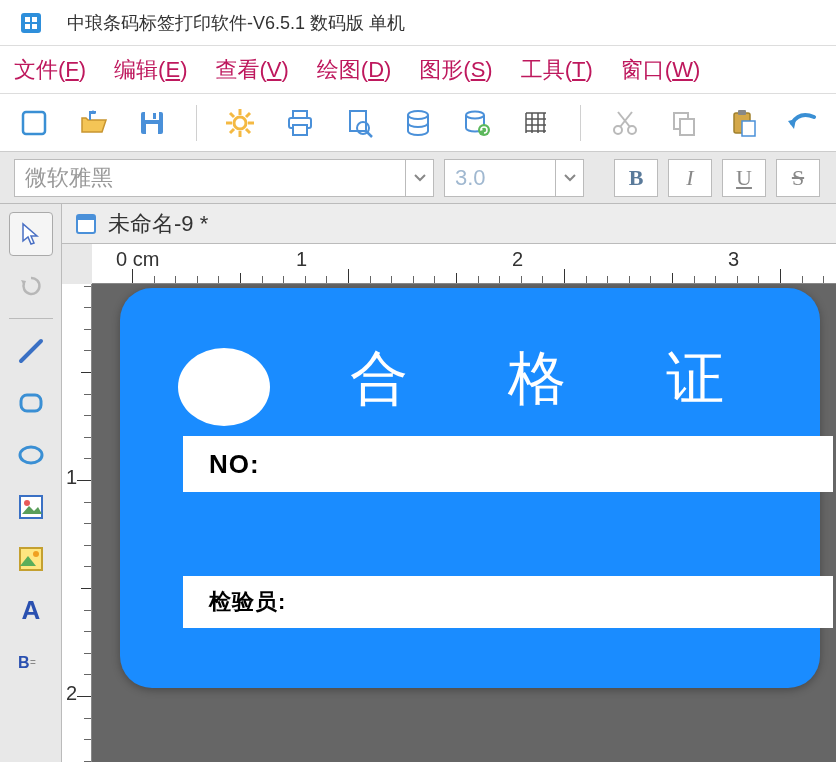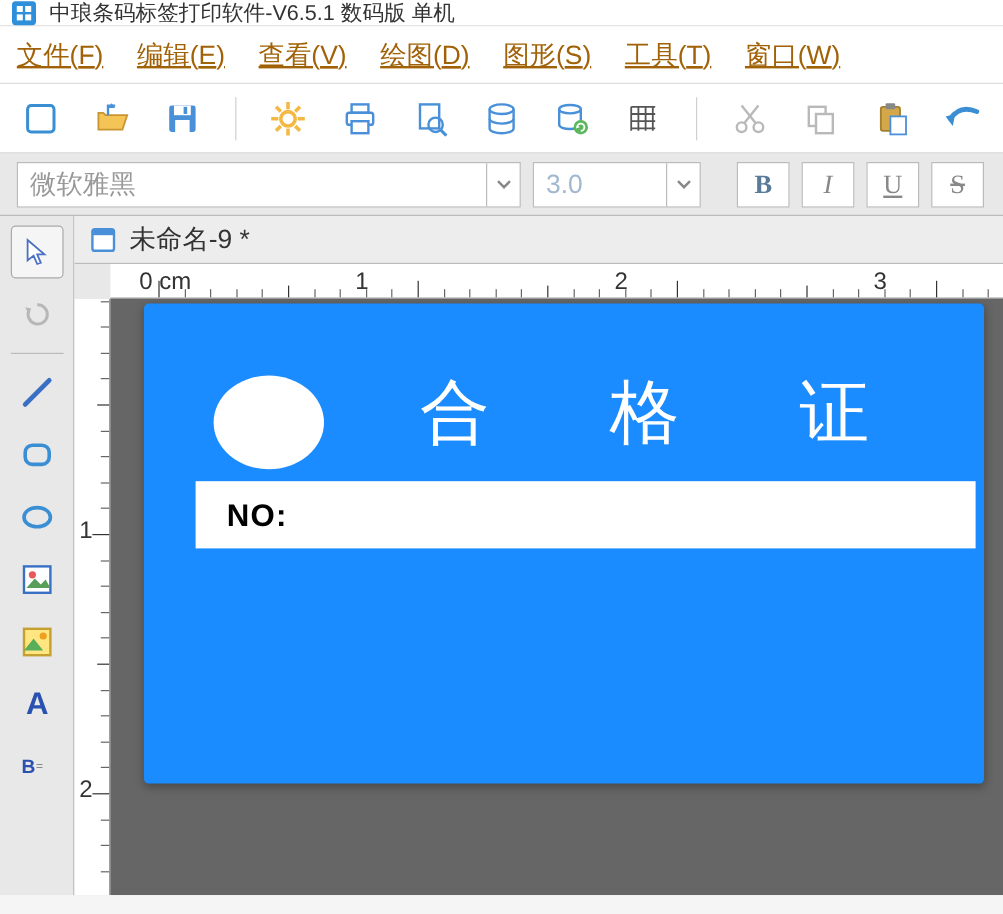--- a/index.html
+++ b/index.html
@@ -1,23 +1,23 @@
 <!DOCTYPE html>
 <html><head>
   <meta charset="utf-8">
   <style>
     * { margin: 0; padding: 0; box-sizing: border-box; font-family: "Microsoft YaHei", sans-serif; }
     body { background: #f5f5f5; width: 836px; height: 762px; overflow: hidden; user-select: none; }
     
-    .title-bar { background: #fff; height: 22px; display: flex; align-items: center; padding: 0 8px; gap: 9px; border-bottom: 1px solid #ddd; }
+    .title-bar { background: #fff; height: 46px; display: flex; align-items: center; padding: 0 19px; gap: 24px; border-bottom: 1px solid #ddd; }
     .app-icon { width: 24px; height: 24px; display: flex; align-items: center; justify-content: center; }
     .title-text { font-size: 18px; color: #333; }
     
     .menu-bar { background: #fff; height: 48px; display: flex; align-items: center; padding: 0 14px; gap: 28px; border-bottom: 1px solid #ddd; font-size: 22px; }
-    .menu-item { cursor: pointer; color: #a16207; text-decoration: underline; }
+    .menu-item { cursor: pointer; color: #be185d; }
     .menu-item u { text-decoration: underline; }
     
     .toolbar1 { background: #fff; height: 58px; display: flex; align-items: center; padding: 0 16px; gap: 24px; border-bottom: 1px solid #ccc; }
     .toolbar-btn { width: 36px; height: 36px; display: flex; align-items: center; justify-content: center; cursor: pointer; }
     .toolbar-sep { width: 1px; height: 36px; background: #d0d0d0; margin: 0 2px; }
     
     .toolbar2 { background: #e8e8e8; height: 52px; display: flex; align-items: center; padding: 0 14px; gap: 10px; border-bottom: 1px solid #bbb; }
     .font-select { flex-basis: 420px; height: 38px; background: #fff; border: 1px solid #bbb; color: #999; font-size: 22px; padding: 0 10px; display: flex; align-items: center; position: relative; }
     .font-select .dd { position: absolute; right: 0; top: 0; width: 28px; height: 100%; border-left: 1px solid #bbb; display: flex; align-items: center; justify-content: center; }
     .size-input { width: 140px; height: 38px; background: #fff; border: 1px solid #bbb; color: #a0b8d0; font-size: 22px; padding: 0 10px; display: flex; align-items: center; position: relative; }
@@ -30,36 +30,36 @@
     .tool-sidebar { width: 62px; background: #e8e8e8; border-right: 1px solid #bbb; display: flex; flex-direction: column; align-items: center; padding: 8px 0; gap: 8px; }
     .side-tool { width: 44px; height: 44px; display: flex; align-items: center; justify-content: center; cursor: pointer; border: 1px solid transparent; border-radius: 4px; }
     .side-tool.active { border-color: #aaa; background: #f5f5f5; }
     .side-sep { width: 44px; height: 1px; background: #bbb; margin: 2px 0; }
     
     .work-area { flex: 1; display: flex; flex-direction: column; background: #e8e8e8; overflow: hidden; }
     .doc-tab { height: 40px; background: #ededed; display: flex; align-items: center; padding: 0 12px; gap: 10px; border-bottom: 1px solid #bbb; }
     .doc-tab-icon { width: 24px; height: 24px; }
     .doc-tab-label { font-size: 22px; color: #333; }
     
-    .ruler-h { height: 29px; background: #fff; border-bottom: 1px solid #888; position: relative; margin-left: 30px; overflow: hidden; }
+    .ruler-h { height: 40px; background: #fff; border-bottom: 1px solid #888; position: relative; margin-left: 30px; overflow: hidden; }
     .ruler-h .label { position: absolute; top: 4px; font-size: 20px; color: #333; }
     .ruler-h .tick-major { position: absolute; bottom: 0; width: 1px; height: 14px; background: #333; }
     .ruler-h .tick-minor { position: absolute; bottom: 0; width: 1px; height: 7px; background: #666; }
     
     .canvas-row { flex: 1; display: flex; overflow: hidden; }
     .ruler-v { width: 30px; background: #fff; border-right: 1px solid #888; position: relative; }
     .ruler-v .label { position: absolute; left: 4px; font-size: 20px; color: #333; }
     .ruler-v .tick-major { position: absolute; right: 0; height: 1px; width: 14px; background: #333; }
     .ruler-v .tick-minor { position: absolute; right: 0; height: 1px; width: 7px; background: #666; }
     
     .canvas-bg { flex: 1; background: #666; position: relative; overflow: hidden; }
-    .label-card { position: absolute; left: 28px; top: 4px; width: 700px; height: 400px; background: #1a8cff; border-radius: 4px; box-shadow: 0 2px 8px rgba(0,0,0,0.3); }
+    .label-card { position: absolute; left: 28px; top: 4px; width: 700px; height: 400px; background: #1a8cff; border-radius: 32px; box-shadow: 0 2px 8px rgba(0,0,0,0.3); }
     .card-dot { position: absolute; left: 58px; top: 60px; width: 92px; height: 78px; background: #fff; border-radius: 50%; }
     .card-title { position: absolute; left: 230px; top: 52px; color: #fff; font-size: 58px; letter-spacing: 42px; font-weight: 300; }
-    .card-field { position: absolute; left: 43px; background: #fff; height: 56px; padding: 0 26px; display: flex; align-items: center; font-size: 26px; font-weight: bold; letter-spacing: 1px; }
+    .card-field { position: absolute; left: 63px; background: #fff; height: 56px; padding: 0 26px; display: flex; align-items: center; font-size: 26px; font-weight: bold; letter-spacing: 1px; }
     .card-field.f1 { top: 148px; width: 650px; }
     .card-field.f2 { top: 220px; width: 650px; height: 52px; font-size: 22px; }
     .card-field.f3 { top: 288px; width: 650px; height: 52px; font-size: 22px; }
   </style>
 </head>
 <body>
 
 <div class="title-bar">
   <span class="app-icon">
     <svg width="24" height="24" viewBox="0 0 24 24">
@@ -351,17 +351,18 @@
           <div class="tick-major" style="top: 412px;"></div>
           <div class="tick-minor" style="top: 433.6px;"></div>
           <div class="tick-minor" style="top: 455.2px;"></div>
           <div class="tick-minor" style="top: 476.8px;"></div>
         </div>
       <div class="canvas-bg">
         <div class="label-card">
           <div class="card-dot"></div>
           <div class="card-title">合 格 证</div>
           <div class="card-field f1">NO:</div>
+          <div class="card-field f3">检验员:</div>
         </div>
       </div>
     </div>
   </div>
 </div>
 
 </body></html>

